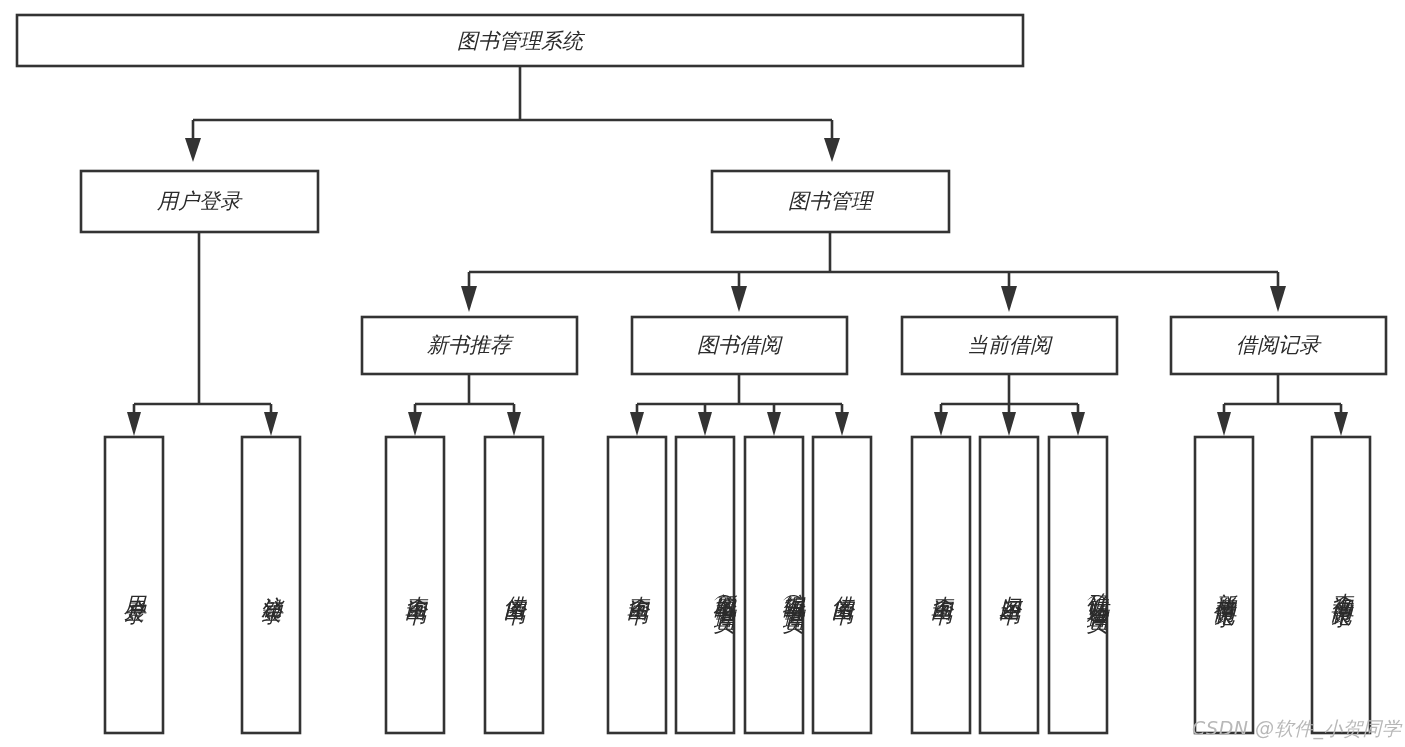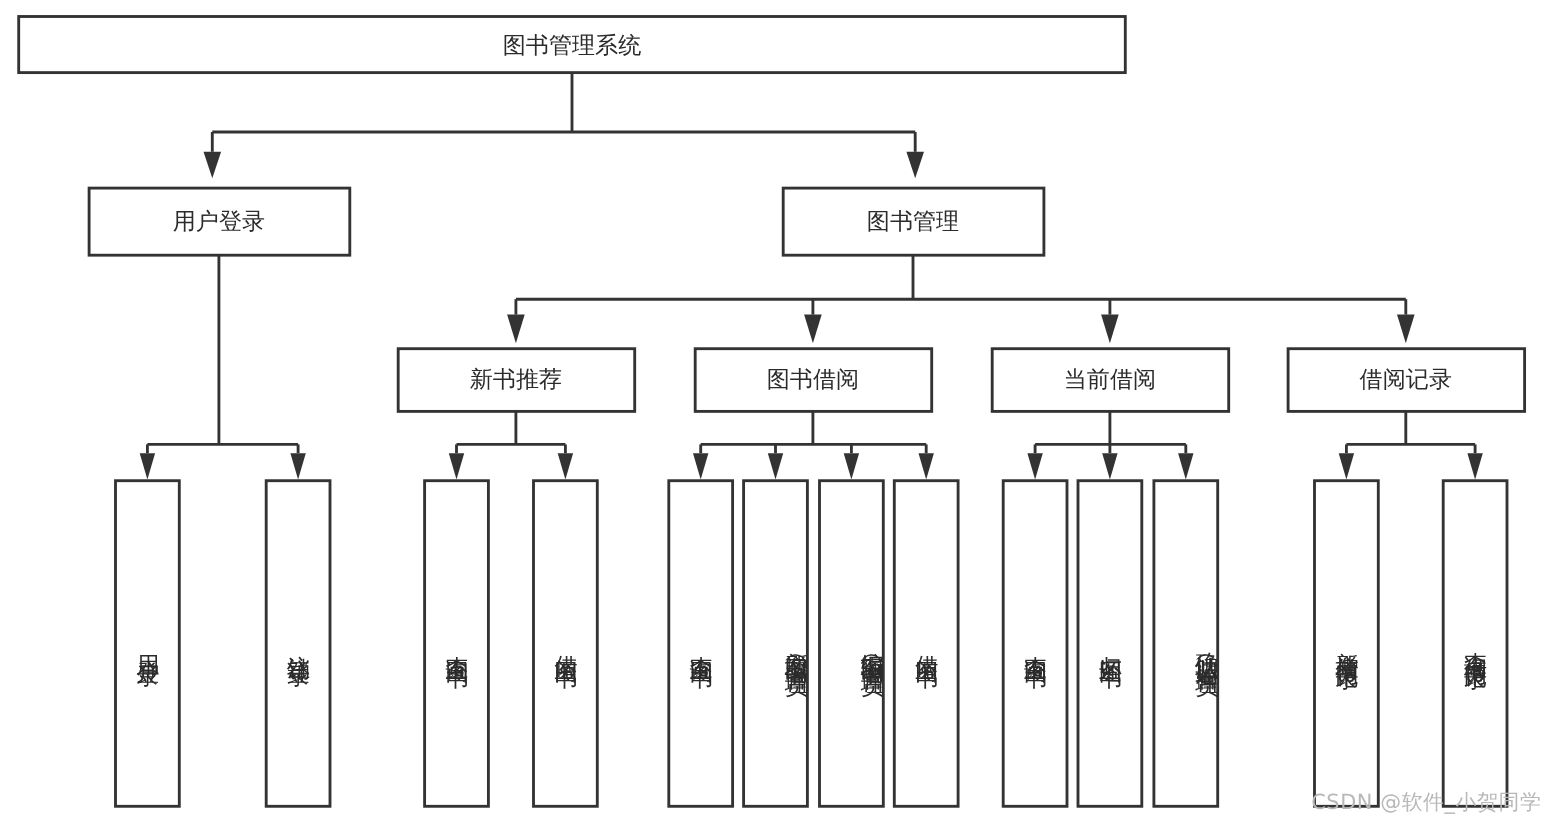--- a/index.html
+++ b/index.html
@@ -11,20 +11,21 @@
     width: 1405px;
     height: 747px;
     font-family: "DejaVu Sans", "Liberation Sans", sans-serif;
     overflow: hidden;
   }
   #diagram-root {
     position: relative;
     width: 1405px;
     height: 747px;
     background: #ffffff;
+    font-style: italic;
   }
   svg.diagram-canvas {
     position: absolute;
     top: 0;
     left: 0;
     width: 1405px;
     height: 747px;
   }
   .node-box {
     fill: #ffffff;

